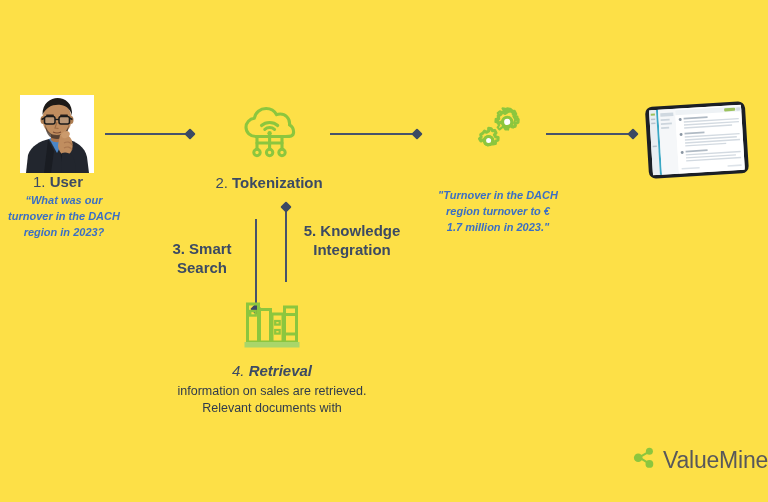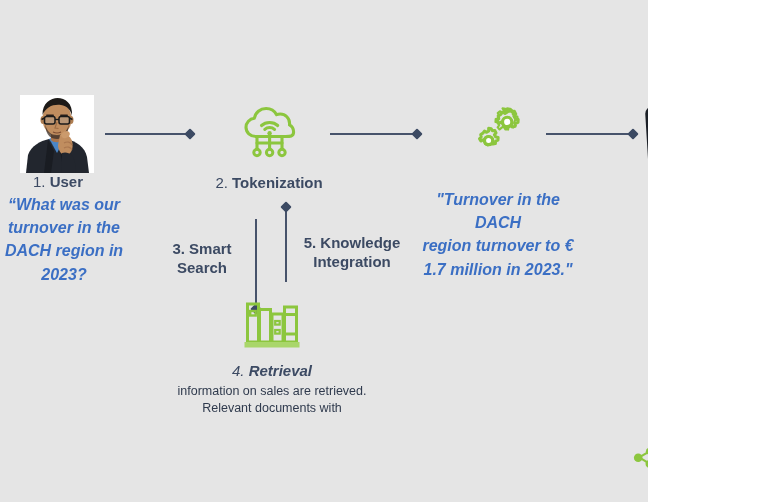--- a/index.html
+++ b/index.html
@@ -7,44 +7,44 @@
     margin: 0;
     padding: 0;
     background: #ffffff;
   }
   body {
     font-family: "Liberation Sans", sans-serif;
     -webkit-font-smoothing: antialiased;
   }
   #canvas {
     position: relative;
-    width: 648px;
+    width: 768px;
     height: 502px;
-    background: #e5e5e5;
+    background: #fde047;
     overflow: hidden;
   }
 
   
   .node {
     position: absolute;
   }
   .label {
     color: #3C4A63;
     font-size: 15px;
     font-weight: bold;
     text-align: center;
     line-height: 1.25;
     white-space: nowrap;
   }
   .label .num {
     font-weight: normal;
   }
   .sublabel-quote {
     color: #3B6FC4;
-    font-size: 16px;
+    font-size: 11px;
     font-weight: bold;
     font-style: italic;
     text-align: center;
     line-height: 1.45;
   }
   .sublabel-plain {
     color: #2F3A4D;
     font-size: 12.5px;
     font-weight: normal;
     text-align: center;
@@ -244,21 +244,21 @@
   <div class="node label" style="left:156px; top:240px; width:92px; text-align:center;">
     <div>3. Smart</div>
     <div>Search</div>
   </div>
 
   <div class="arrow-v up" style="left:280px; top:204px; height:78px;">
     <div class="shaft"></div>
     <div class="head"></div>
   </div>
 
-  <div class="node label" style="left:294px; top:222px; width:116px; text-align:center;margin-top:12px;">
+  <div class="node label" style="left:294px; top:222px; width:116px; text-align:center;">
     <div>5. Knowledge</div>
     <div>Integration</div>
   </div>
 
   <div class="node" style="left:244px; top:300px;">
     <div>
       <svg width="56" height="50" viewBox="0 0 56 50" xmlns="http://www.w3.org/2000/svg">
         <g fill="none" stroke="#8CC63E" stroke-width="3">
 
           <rect x="3.5" y="4" width="11" height="38"></rect>

